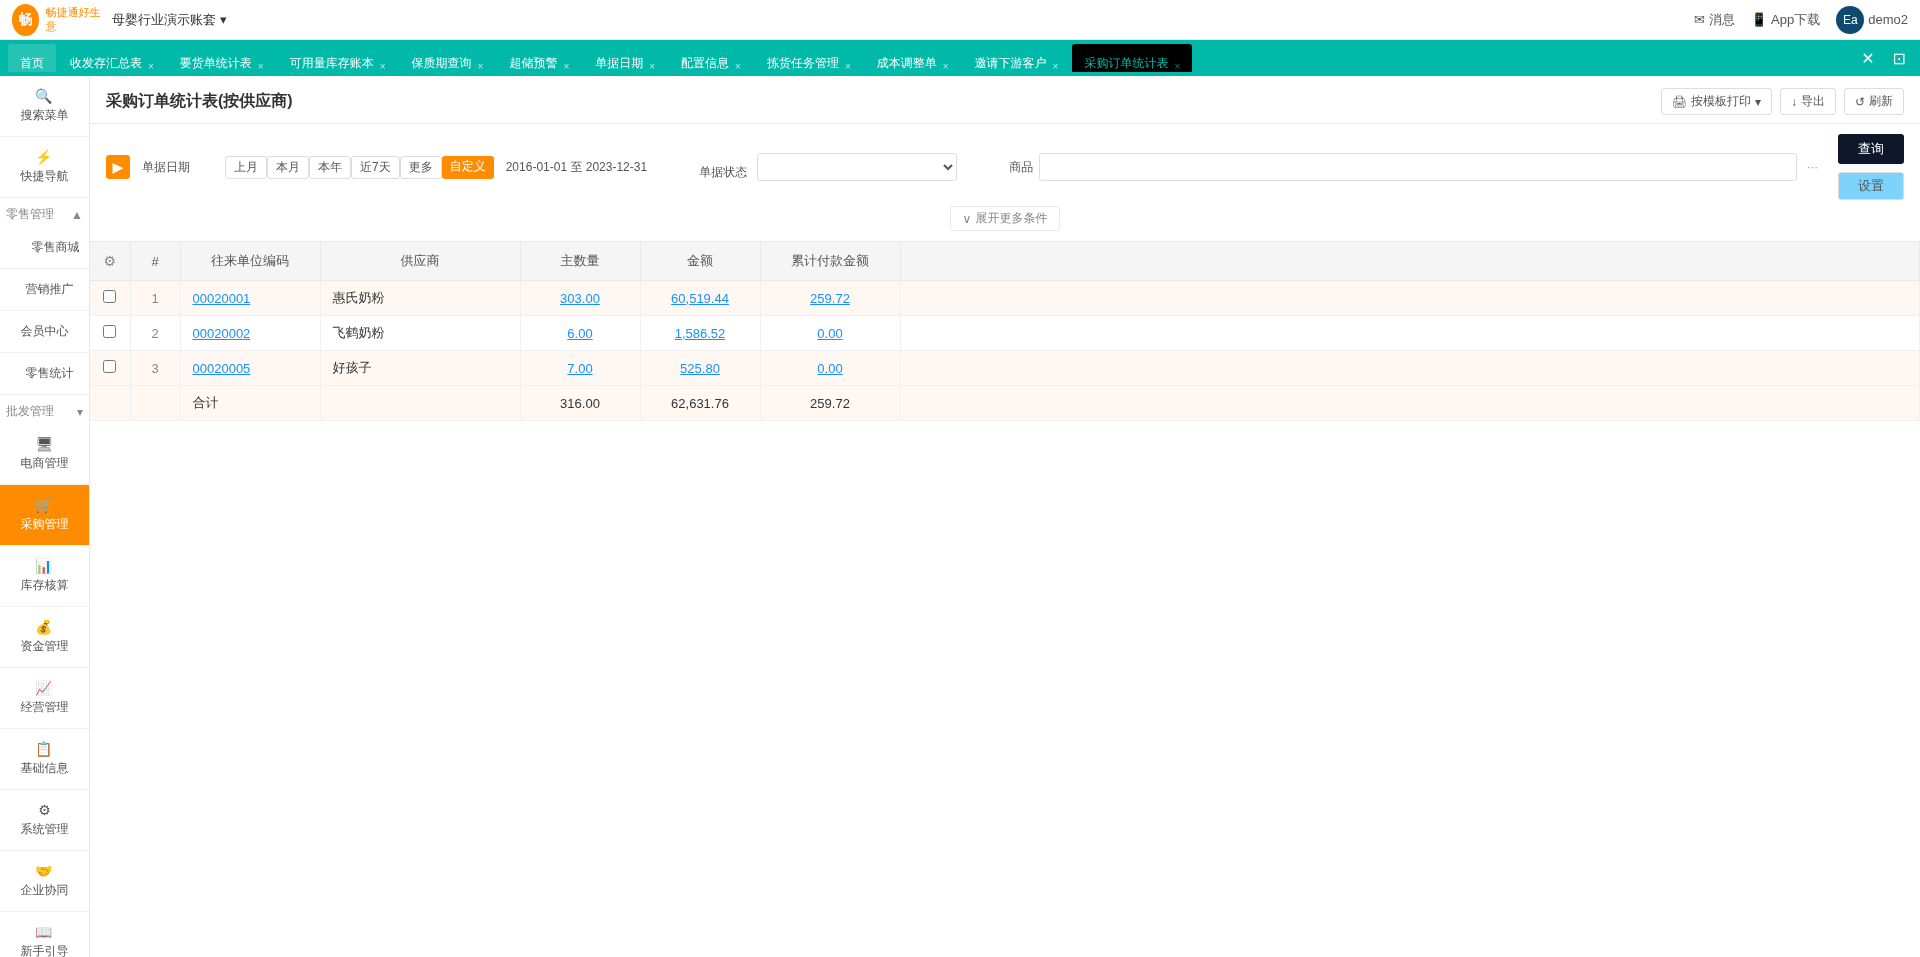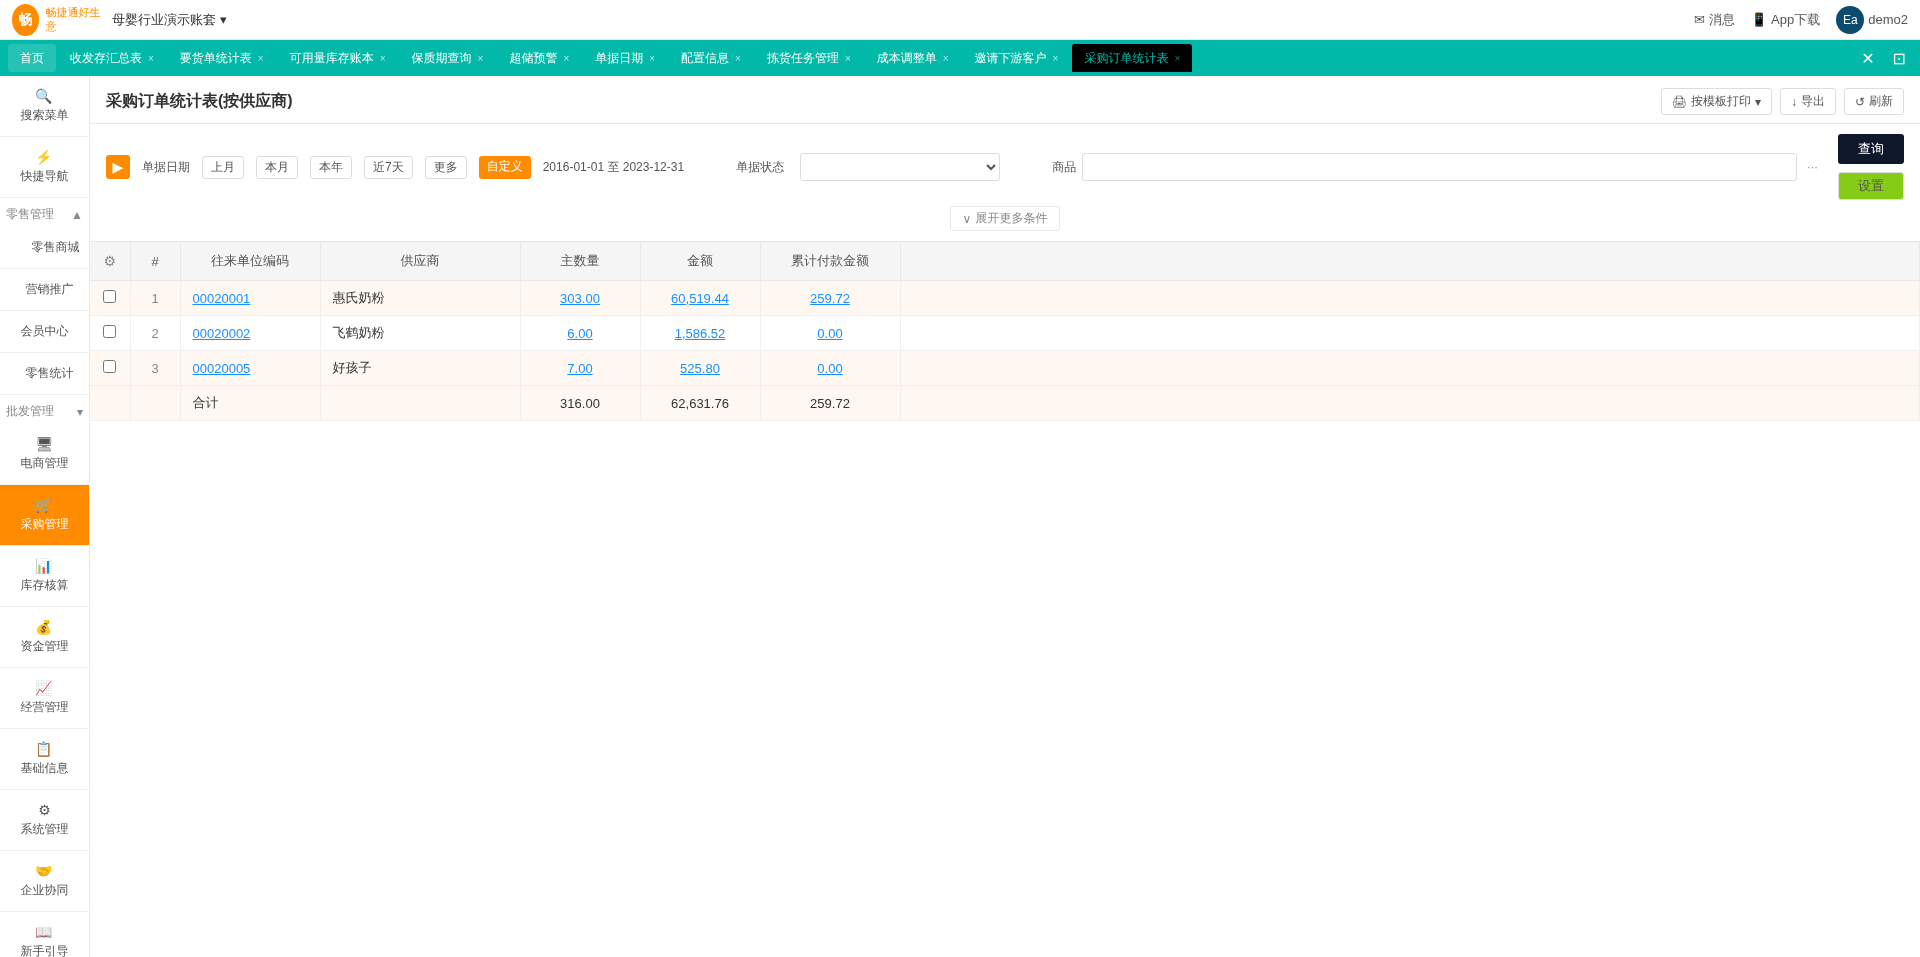--- a/index.html
+++ b/index.html
@@ -11,21 +11,21 @@
     .logo-icon { width: 32px; height: 32px; background: #ff8c00; border-radius: 50%; display: flex; align-items: center; justify-content: center; color: white; font-size: 14px; font-weight: bold; }
     .logo-text { font-size: 11px; color: #ff8c00; line-height: 1.2; }
     .workspace-selector { display: flex; align-items: center; gap: 4px; color: #555; font-size: 13px; cursor: pointer; border: none; background: none; }
     .workspace-selector span { color: #333; }
     .top-bar-right { margin-left: auto; display: flex; align-items: center; gap: 16px; }
     .top-bar-btn { display: flex; align-items: center; gap: 4px; color: #555; font-size: 13px; cursor: pointer; }
     .avatar { width: 28px; height: 28px; border-radius: 50%; background: #0c4a6e; display: flex; align-items: center; justify-content: center; color: white; font-size: 12px; }
 
     
     .nav-tabs { height: 36px; background: #00b9a8; display: flex; align-items: center; padding: 0 8px; gap: 2px; overflow: hidden; }
-    .nav-tab { height: 28px; padding: 0 12px; display: flex; align-items: center; gap: 4px; color: white; font-size: 12px; cursor: pointer; border-radius: 3px; white-space: nowrap; }
+    .nav-tab { height: 28px; padding: 0 12px; display: flex; align-items: flex-end; gap: 4px; color: white; font-size: 12px; cursor: pointer; border-radius: 3px; white-space: nowrap; }
     .nav-tab.active { background: #000000; color: #00b9a8; border-radius: 3px 3px 0 0; }
     .nav-tab .close-btn { color: inherit; opacity: 0.7; font-size: 10px; margin-left: 2px; }
     .nav-tab-home { background: rgba(255,255,255,0.15); }
     .nav-tabs-right { margin-left: auto; display: flex; gap: 6px; }
     .nav-tab-icon-btn { color: white; font-size: 16px; cursor: pointer; background: none; border: none; padding: 2px 6px; }
 
     
     .main-layout { display: flex; flex: 1; overflow: hidden; }
 
     
@@ -44,31 +44,31 @@
     .page-header-actions { display: flex; align-items: center; gap: 8px; }
     .btn-print { display: flex; align-items: center; gap: 4px; padding: 4px 10px; border: 1px solid #ddd; background: #fff; border-radius: 3px; font-size: 12px; cursor: pointer; color: #555; }
     .btn-export { display: flex; align-items: center; gap: 4px; padding: 4px 10px; border: 1px solid #ddd; background: #fff; border-radius: 3px; font-size: 12px; cursor: pointer; color: #555; }
     .btn-refresh { display: flex; align-items: center; gap: 4px; padding: 4px 10px; border: 1px solid #ddd; background: #fff; border-radius: 3px; font-size: 12px; cursor: pointer; color: #555; }
 
     
     .filter-area { background: #fff; padding: 10px 16px; border-bottom: 1px solid #e8e8e8; }
     .filter-row { display: flex; align-items: center; gap: 12px; flex-wrap: wrap; }
     .filter-expand-btn { width: 24px; height: 24px; background: #ff8c00; color: white; border: none; border-radius: 3px; cursor: pointer; display: flex; align-items: center; justify-content: center; font-size: 14px; }
     .filter-label { font-size: 12px; color: #555; white-space: nowrap; }
-    .filter-date-btns { display: flex; gap: 12px; }
+    .filter-date-btns { display: flex; gap: 0; margin-left: 23px; }
     .filter-date-btn { padding: 2px 8px; border: 1px solid #ddd; background: #fff; border-radius: 3px; font-size: 12px; cursor: pointer; color: #555; }
     .filter-custom-badge { padding: 2px 8px; background: #ff8c00; color: white; border-radius: 3px; font-size: 12px; }
     .filter-date-range { font-size: 12px; color: #555; }
-    .filter-status-select { display: flex; align-items: center; gap: 16px; margin-left: 40px; }
+    .filter-status-select { display: flex; align-items: flex-end; gap: 10px; margin-left: 40px; }
     .filter-select { width: 200px; height: 28px; border: 1px solid #ddd; border-radius: 3px; padding: 0 8px; font-size: 12px; color: #555; background: #fff; }
     .filter-goods { display: flex; align-items: center; gap: 6px; margin-left: 40px; flex: 1; }
     .filter-input { flex: 1; height: 28px; border: 1px solid #ddd; border-radius: 3px; padding: 0 8px; font-size: 12px; }
     .filter-more-btn { font-size: 11px; color: #888; cursor: pointer; margin-left: 4px; }
     .btn-query { padding: 6px 20px; background: #0f172a; color: white; border: none; border-radius: 3px; font-size: 13px; cursor: pointer; }
-    .btn-settings { padding: 4px 4px; background: #84cc16; color: #555; border: 1px solid #ddd; border-radius: 3px; font-size: 13px; cursor: pointer; display: block; margin-top: 4px; }
+    .btn-settings { padding: 4px 4px; background: #7dd3fc; color: #555; border: 1px solid #ddd; border-radius: 3px; font-size: 13px; cursor: pointer; display: block; margin-top: 4px; }
     .filter-row2 { margin-top: 6px; display: flex; align-items: center; justify-content: center; }
     .expand-more-btn { display: flex; align-items: center; gap: 4px; font-size: 12px; color: #888; cursor: pointer; border: 1px solid #e8e8e8; padding: 3px 12px; border-radius: 3px; background: #fff; }
 
     
     .table-container { flex: 1; background: #fff; margin: 0; overflow: auto; }
     table { width: 100%; border-collapse: collapse; font-size: 13px; }
     thead tr { background: #f5f5f5; }
     th { padding: 10px 12px; text-align: center; border-bottom: 1px solid #e8e8e8; border-right: 1px solid #e8e8e8; font-weight: normal; color: #555; white-space: nowrap; }
     td { padding: 8px 12px; text-align: center; border-bottom: 1px solid #f0f0f0; border-right: 1px solid #f0f0f0; }
     .td-link { color: #1890ff; text-decoration: underline; cursor: pointer; margin-left: 8px; }

